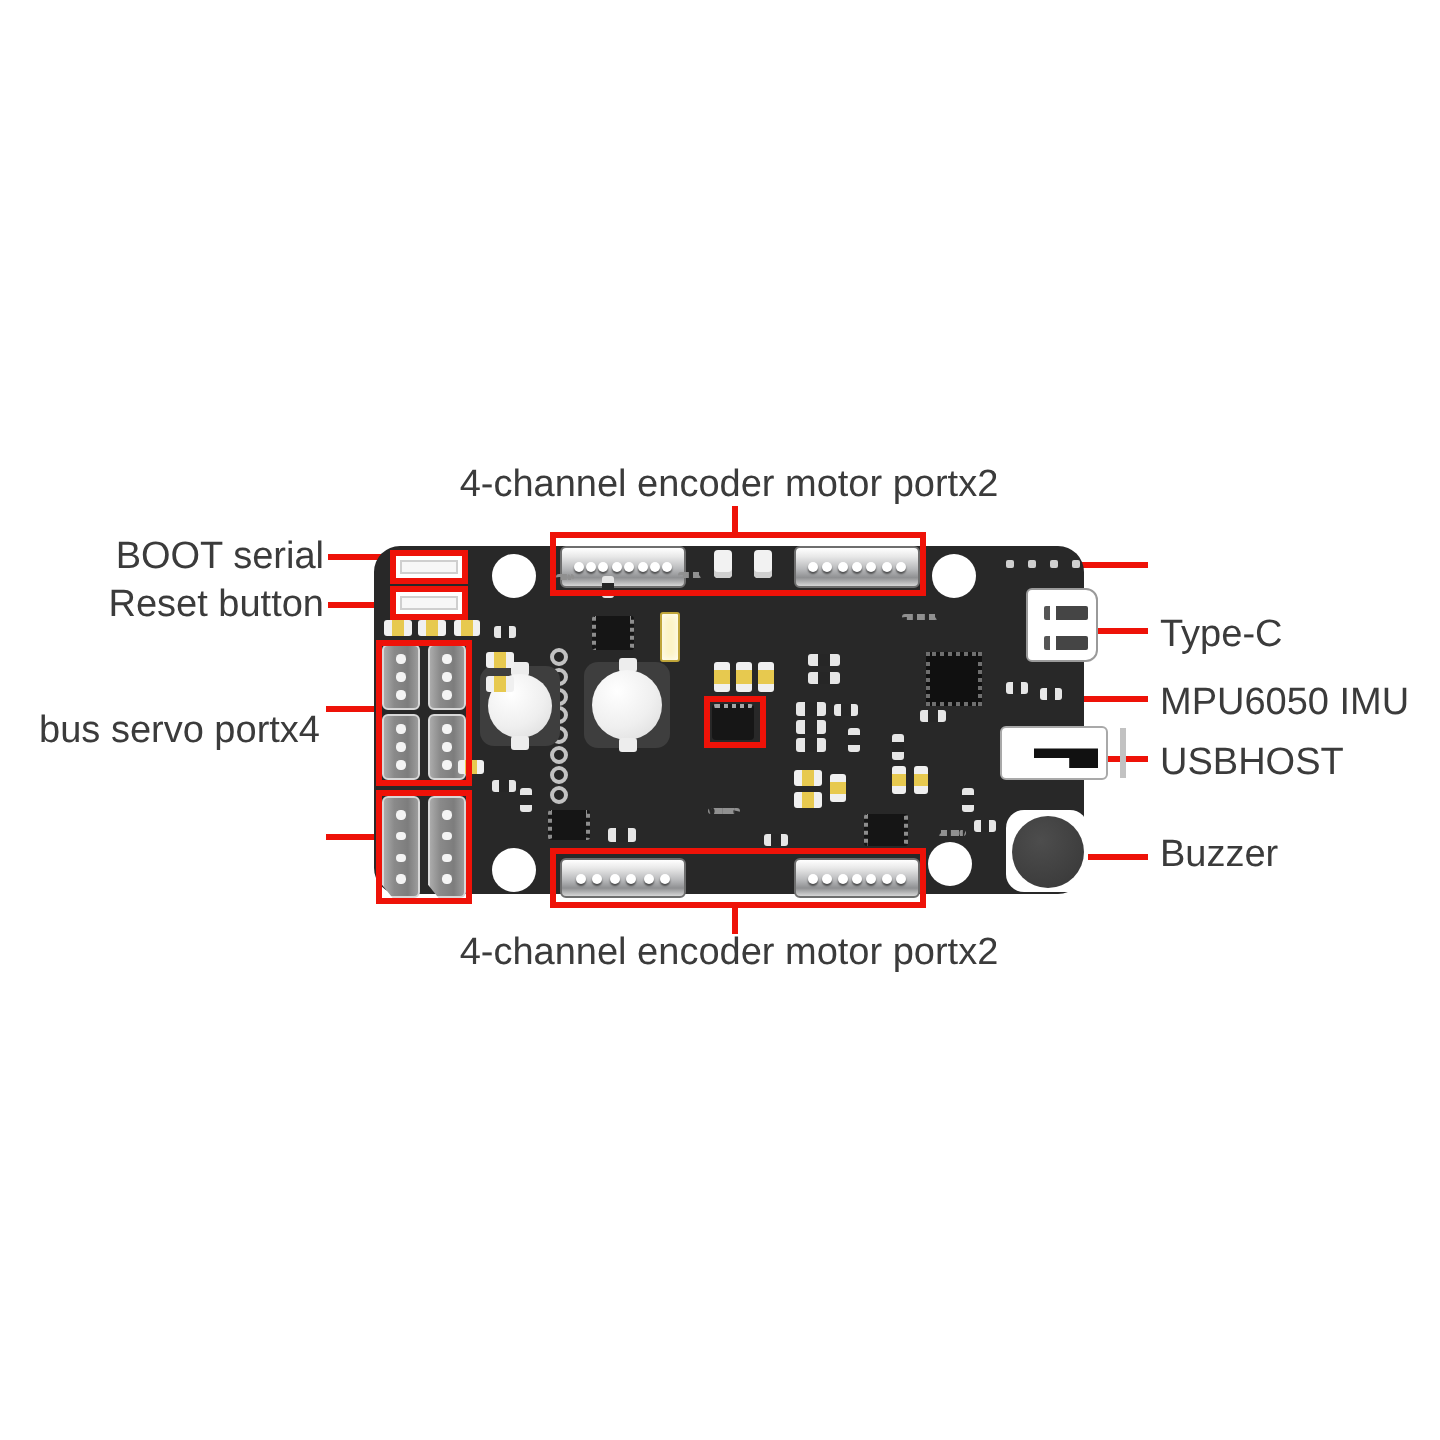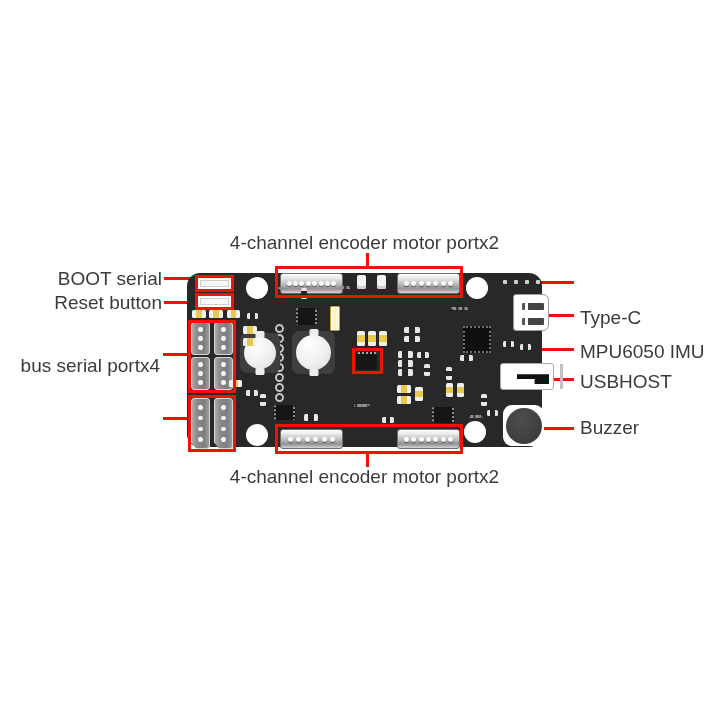--- a/index.html
+++ b/index.html
@@ -74,21 +74,21 @@
 <body>
 
 <div id="canvas">
 
   <div class="lbl" style="left:187px;top:232px;width:355px;text-align:center;">4-channel encoder motor portx2</div>
   <div class="lbl" style="left:187px;top:466px;width:355px;text-align:center;">4-channel encoder motor portx2</div>
   <div class="lbl" style="left:0;top:268px;width:162px;text-align:right;">BOOT serial</div>
   <div class="lbl" style="left:0;top:292px;width:162px;text-align:right;">Reset button</div>
   <div class="lbl two" style="left:0;top:339px;width:160px;text-align:right;">
     <br>
-    <span>bus serial portx4</span>
+    <span>bus servo portx4</span>
   </div>
   <div class="lbl" style="left:580px;top:307px;">Type-C</div>
   <div class="lbl" style="left:580px;top:341px;">MPU6050 IMU</div>
   <div class="lbl" style="left:580px;top:371px;">USBHOST</div>
   <div class="lbl" style="left:580px;top:417px;">Buzzer</div>
 
   <div class="rline" style="left:366px;top:253px;width:3px;height:15px;"></div>
   <div class="rline" style="left:366px;top:452px;width:3px;height:15px;"></div>
   <div class="rline" style="left:164px;top:277px;width:52px;height:3px;"></div>
   <div class="rline" style="left:164px;top:301px;width:52px;height:3px;"></div>

